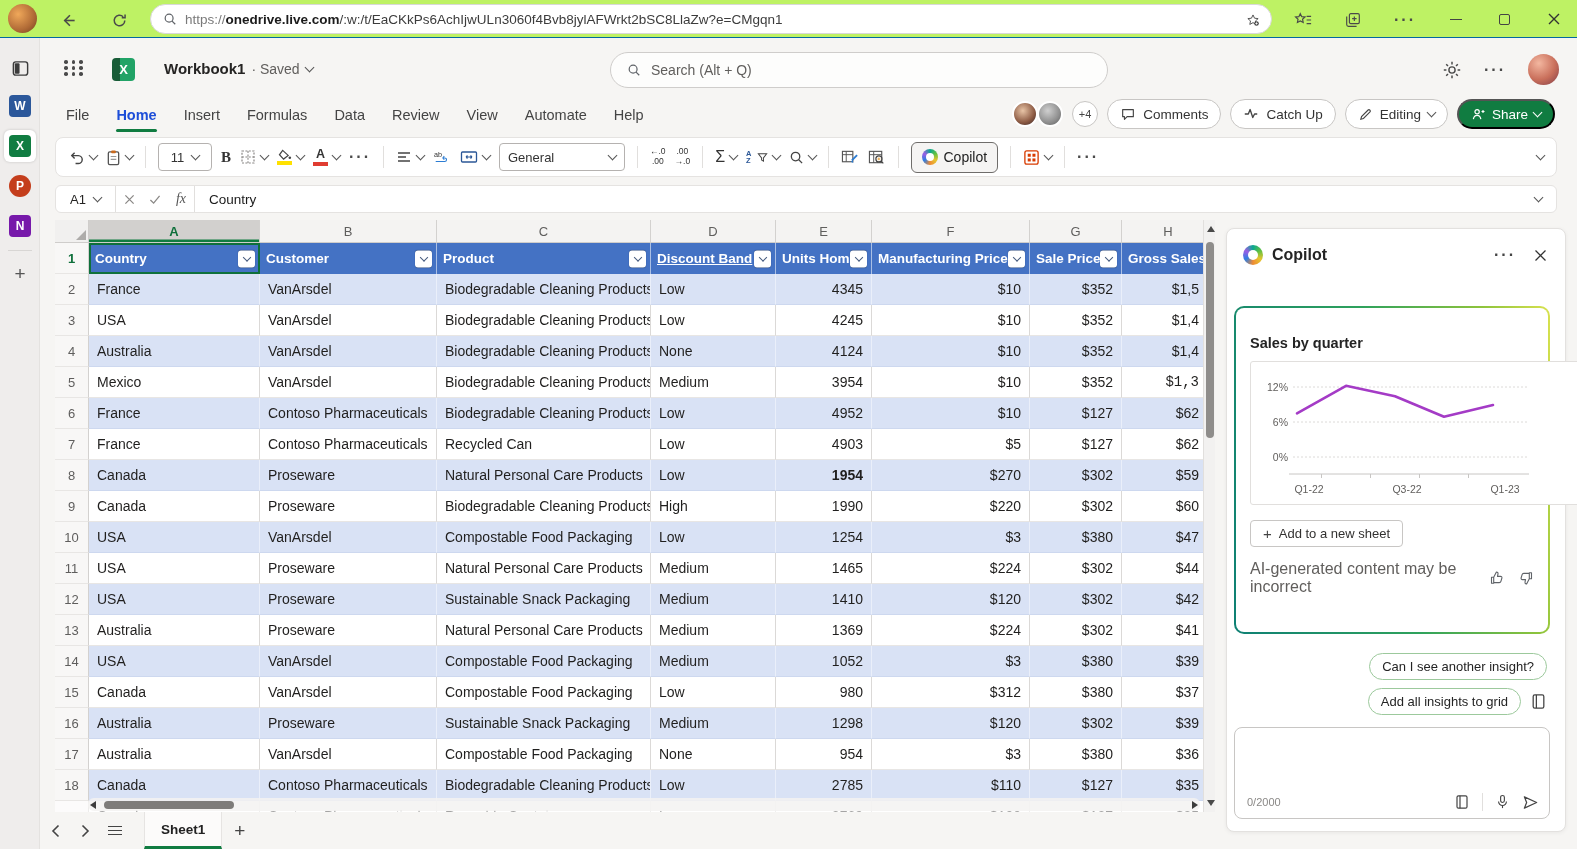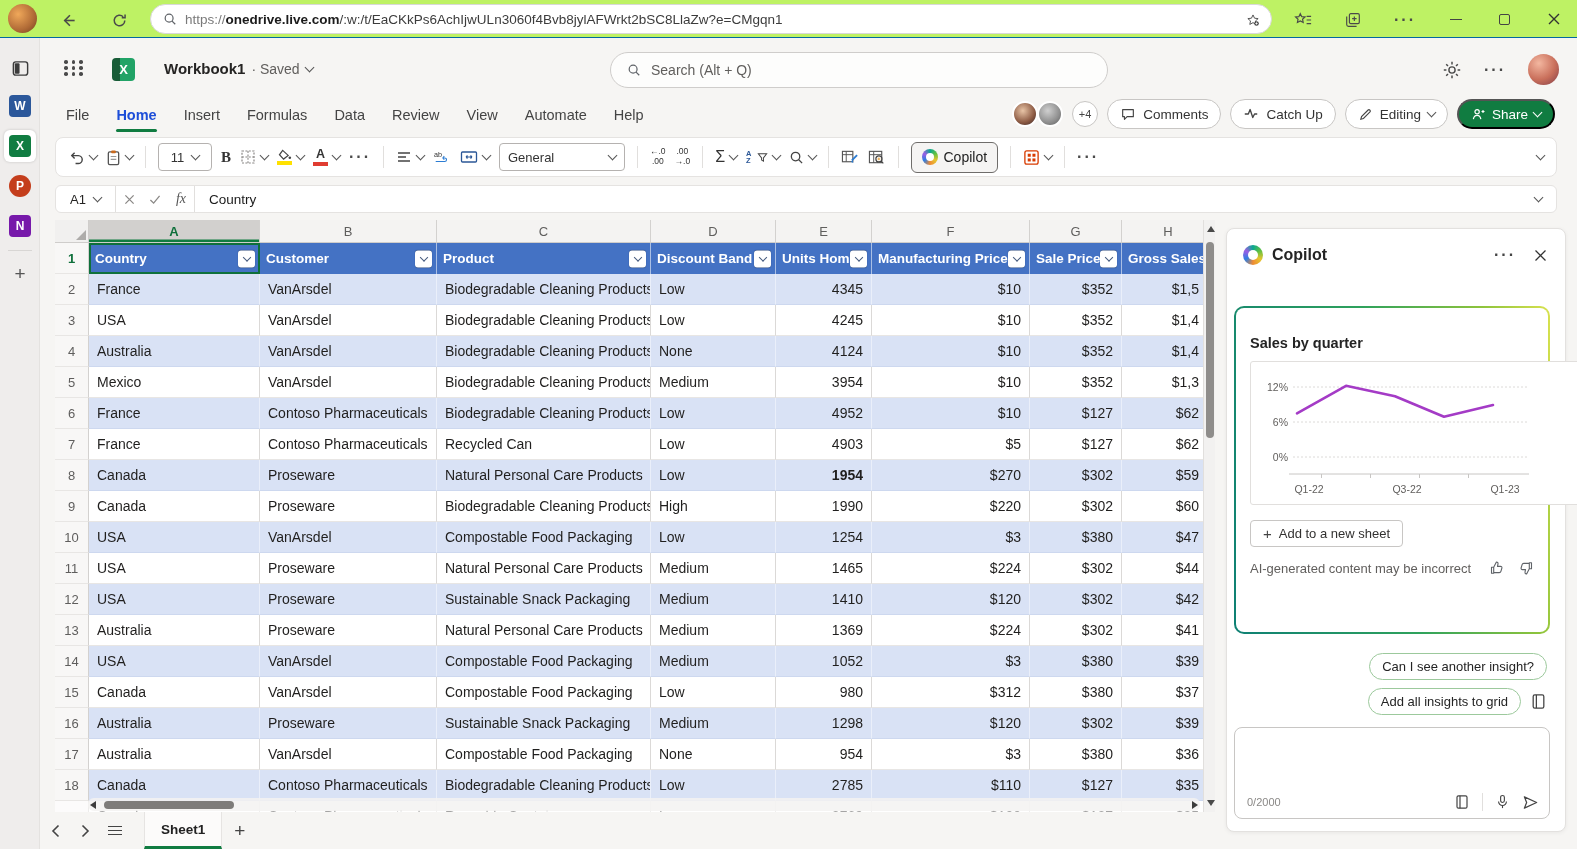--- a/index.html
+++ b/index.html
@@ -125,21 +125,21 @@
   .ph-ic { width:26px; display:flex; align-items:center; justify-content:center; color:#444; }
   .cp-logo.big { width:20px; height:20px; }
   .cp-logo.big::after { inset:5px; }
   .insight-card { position:absolute; left:7px; top:77px; width:316px; height:328px; border:2px solid transparent; border-radius:10px; background:linear-gradient(#fff,#fff) padding-box, linear-gradient(80deg,#0e8074 0%,#2fa25c 50%,#8fc43c 82%,#d9e24f 100%) border-box; padding:14px; }
   .card-msg { font-size:14px; line-height:1.55; color:#323130; }
   .card-title { margin-top:13px; font-size:14.5px; font-weight:700; color:#242424; }
   .chart-box { margin-top:10px; width:333px; height:144px; border:1px solid #e1dfdd; border-radius:3px; background:#fff; }
   .add-btn { margin-top:15px; display:inline-flex; align-items:center; gap:7px; height:27px; padding:0 12px; border:1px solid #c8c6c4; border-radius:4px; background:#fff; font-size:13px; color:#323130; }
   .add-btn .plus { font-size:15px; color:#444; }
   .card-foot { margin-top:13px; display:flex; align-items:center; }
-  .disclaim { font-size:13px; color:#605e5c; flex:1; }
+  .disclaim { font-size:16px; color:#605e5c; flex:1; }
   .thumbs { display:flex; gap:13px; }
   .pill-row { position:absolute; right:18px; display:flex; align-items:center; gap:9px; }
   .sugg-pill { height:27px; border:1px solid #9cc99c; border-radius:14px; background:#fff; display:flex; align-items:center; padding:0 12px; font-size:13px; color:#242424; white-space:nowrap; }
   .chat-box { position:absolute; left:7px; bottom:12px; width:316px; height:92px; border:1px solid #c8c6c4; border-radius:8px; background:#fff; padding:11px 12px; }
   .chat-ph { font-size:14px; line-height:1.5; color:#605e5c; width:280px; }
   .chat-foot { position:absolute; left:12px; right:10px; bottom:7px; display:flex; align-items:center; gap:12px; }
   .charcount { font-size:11px; color:#8a8886; flex:1; }
   .cvd { width:1px; height:18px; background:#e1dfdd; }
 </style>
 </head>
@@ -511,21 +511,21 @@
           <span class="fbtn">
             <span class="fchv"></span>
           </span>
         </div>
         <div class="hcell" style="width: 214px;">
           <span>Product</span>
           <span class="fbtn">
             <span class="fchv"></span>
           </span>
         </div>
-        <div class="hcell" style="width: 125px;">
+        <div class="hcell" style="width: 125px; text-decoration: underline;">
           <span>Discount Band</span>
           <span class="fbtn">
             <span class="fchv"></span>
           </span>
         </div>
         <div class="hcell" style="width: 96px;">
           <span>Units Home</span>
           <span class="fbtn">
             <span class="fchv"></span>
           </span>
@@ -581,21 +581,21 @@
       </div>
       <div class="grow ">
         <div class="rownum">5</div>
         <div class="dcell" style="width: 171px;">Mexico</div>
         <div class="dcell" style="width: 177px;">VanArsdel</div>
         <div class="dcell" style="width: 214px;">Biodegradable Cleaning Products</div>
         <div class="dcell" style="width: 125px;">Medium</div>
         <div class="dcell num" style="width: 96px;">3954</div>
         <div class="dcell num" style="width: 158px;">$10</div>
         <div class="dcell num" style="width: 92px;">$352</div>
-        <div class="dcell num gross" style="width: 93px;">$1,3</div>
+        <div class="dcell num gross" style="width: 93px; font-family: Liberation Mono, monospace;">$1,3</div>
       </div>
       <div class="grow band">
         <div class="rownum">6</div>
         <div class="dcell" style="width: 171px;">France</div>
         <div class="dcell" style="width: 177px;">Contoso Pharmaceuticals</div>
         <div class="dcell" style="width: 214px;">Biodegradable Cleaning Products</div>
         <div class="dcell" style="width: 125px;">Low</div>
         <div class="dcell num" style="width: 96px;">4952</div>
         <div class="dcell num" style="width: 158px;">$10</div>
         <div class="dcell num" style="width: 92px;">$127</div>

